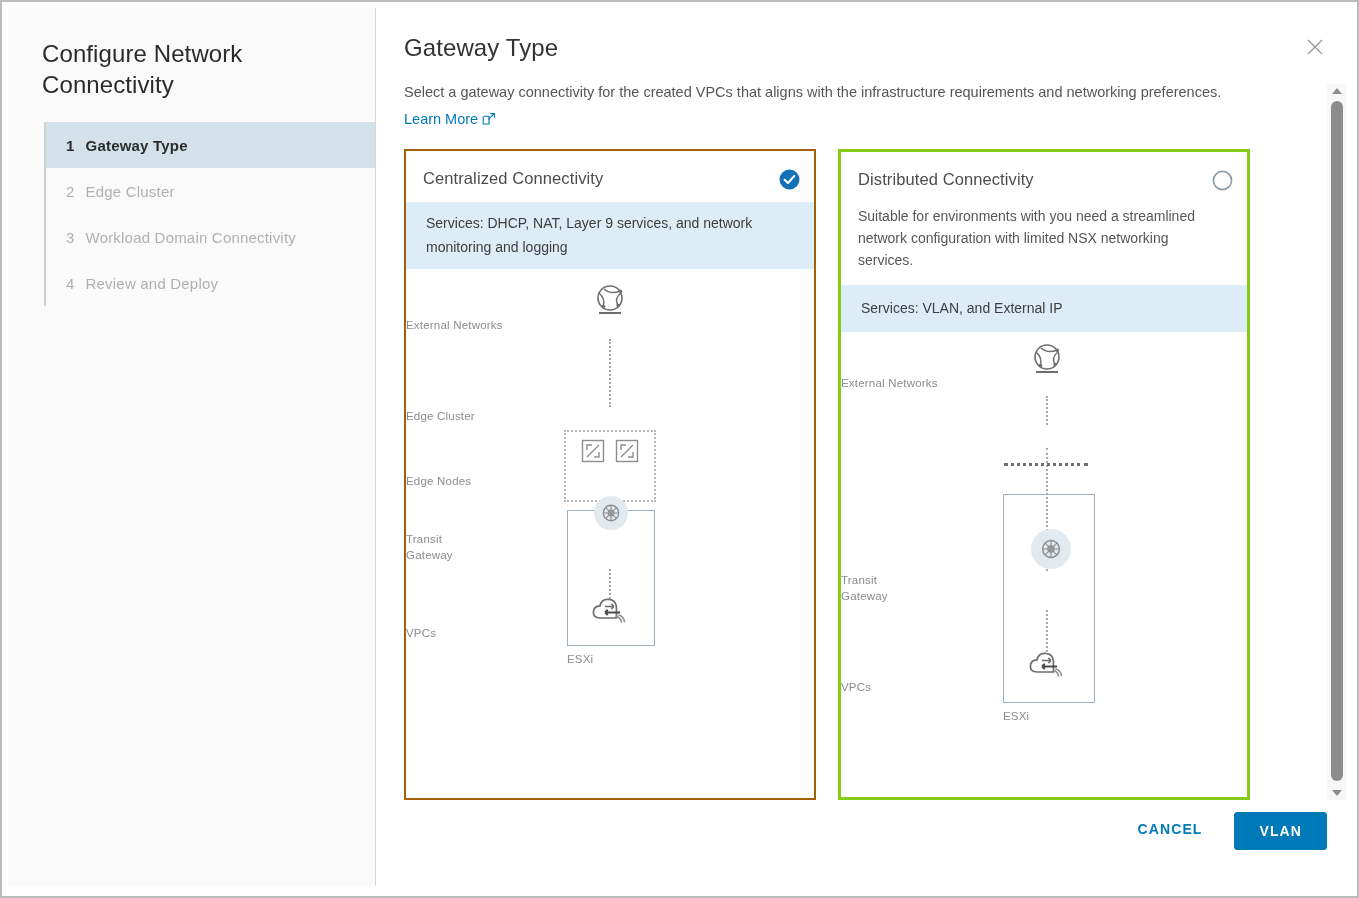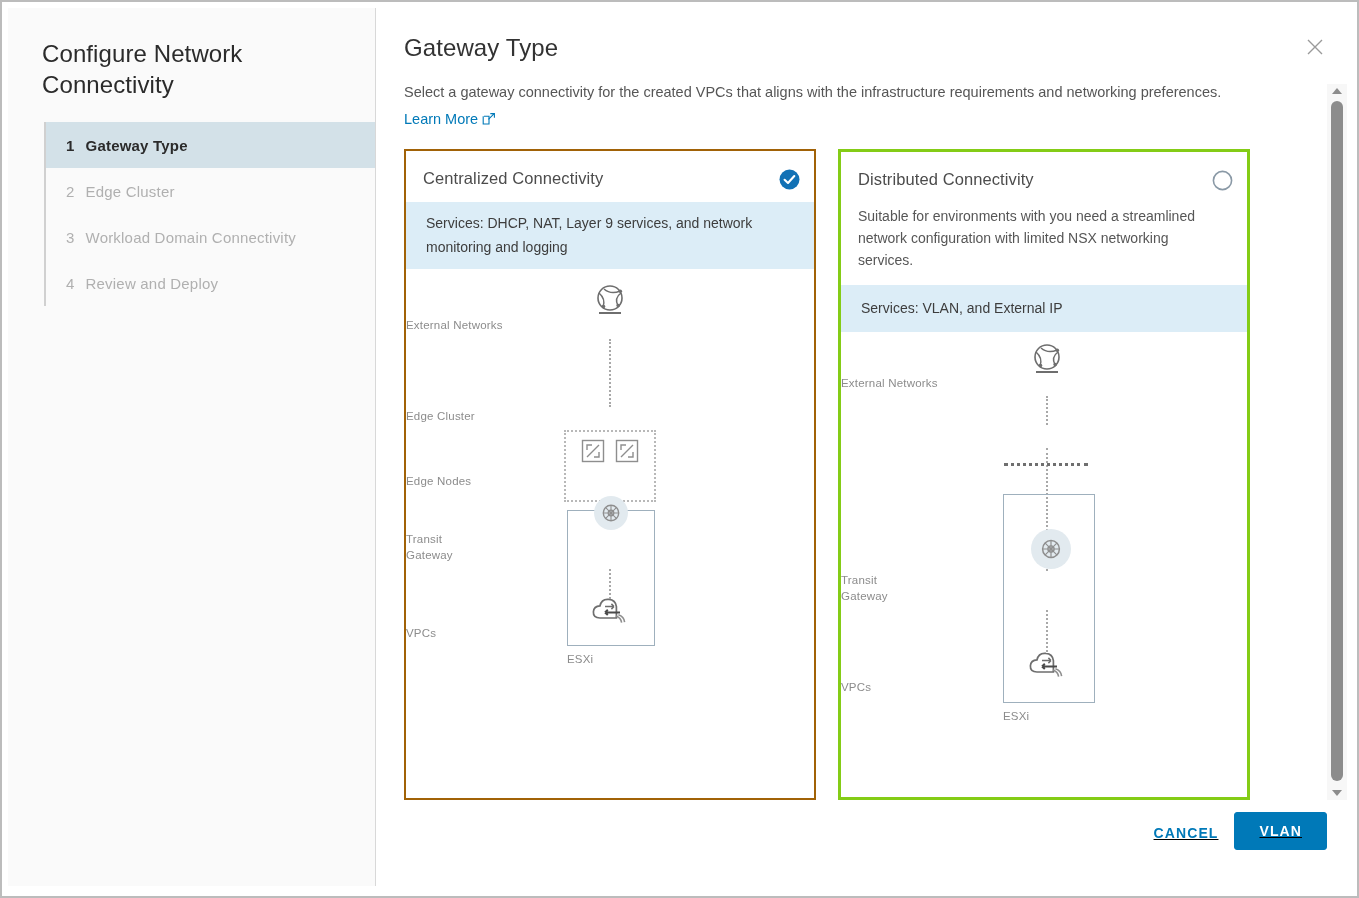--- a/index.html
+++ b/index.html
@@ -49,21 +49,21 @@
   .vline{position:absolute;width:0;border-left:2px dotted #a8a8a8;}
   .hline{position:absolute;height:0;border-top:3px dotted #6f6f6f;}
   .ico{position:absolute;}
   .box{position:absolute;border:1px solid #9fb0bd;background:transparent;box-sizing:border-box;}
   .dbox{position:absolute;border:2px dotted #b8b8b8;box-sizing:border-box;}
   .tg-circ{position:absolute;width:34px;height:34px;border-radius:50%;background:#e2eaef;
            display:flex;align-items:center;justify-content:center;}
 
   
   .footer{position:absolute;left:0;right:0;bottom:0;height:92px;}
-  .btns{position:absolute;right:26px;top:18px;display:flex;align-items:flex-end;text-decoration:underline;}
+  .btns{position:absolute;right:26px;top:18px;display:flex;align-items:flex-start;gap:16px;}
   .btn-cancel{background:transparent;border:none;color:#0079b8;font-size:14px;letter-spacing:1.1px;
               padding:9px 16px;cursor:pointer;font-family:inherit;font-weight:600;}
   .btn-next{background:#0079b8;border:1px solid #0079b8;color:#fff;font-size:14px;letter-spacing:1.1px;
             padding:10px 24px;cursor:pointer;font-family:inherit;font-weight:600;border-radius:3px;}
 
   
   .sbar{position:absolute;right:6px;top:76px;width:20px;height:716px;background:#f7f7f7;}
   .sb-arrow{position:absolute;left:0;width:20px;height:14px;display:flex;align-items:center;justify-content:center;cursor:pointer;}
   .sb-arrow.up{top:0;}.sb-arrow.dn{bottom:0;}
   .sb-thumb{position:absolute;left:4px;top:17px;width:12px;height:680px;background:#8c8c8c;border-radius:6px;cursor:pointer;}

